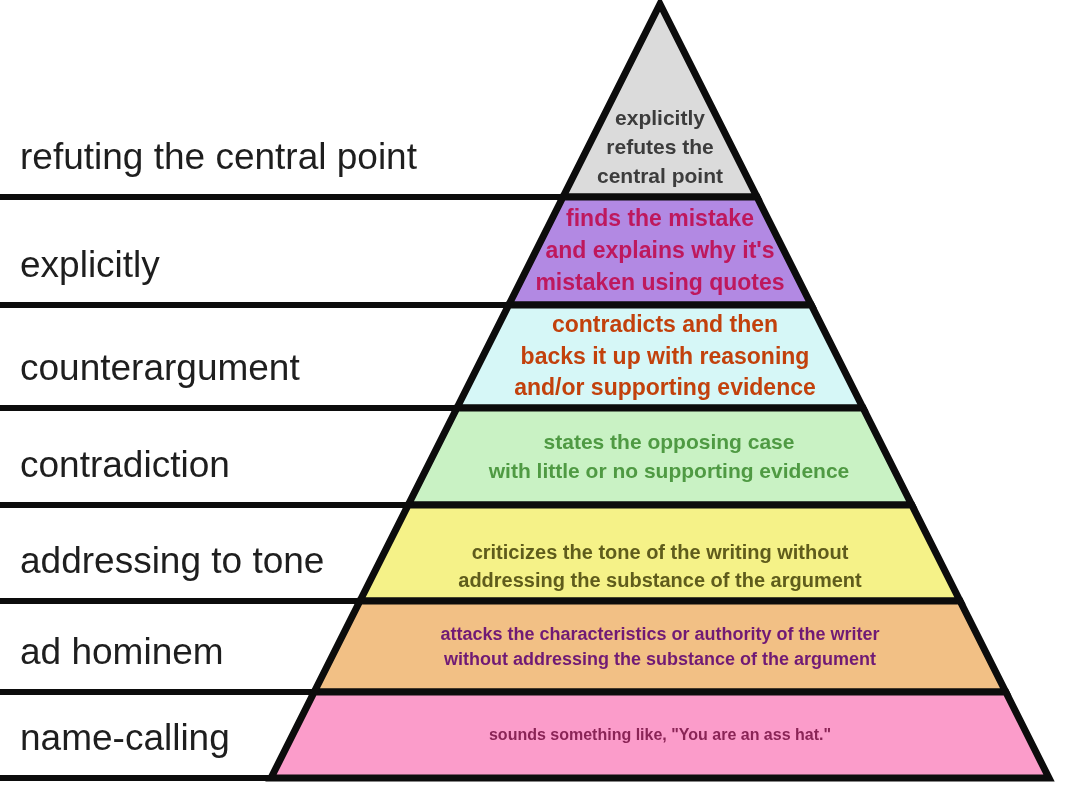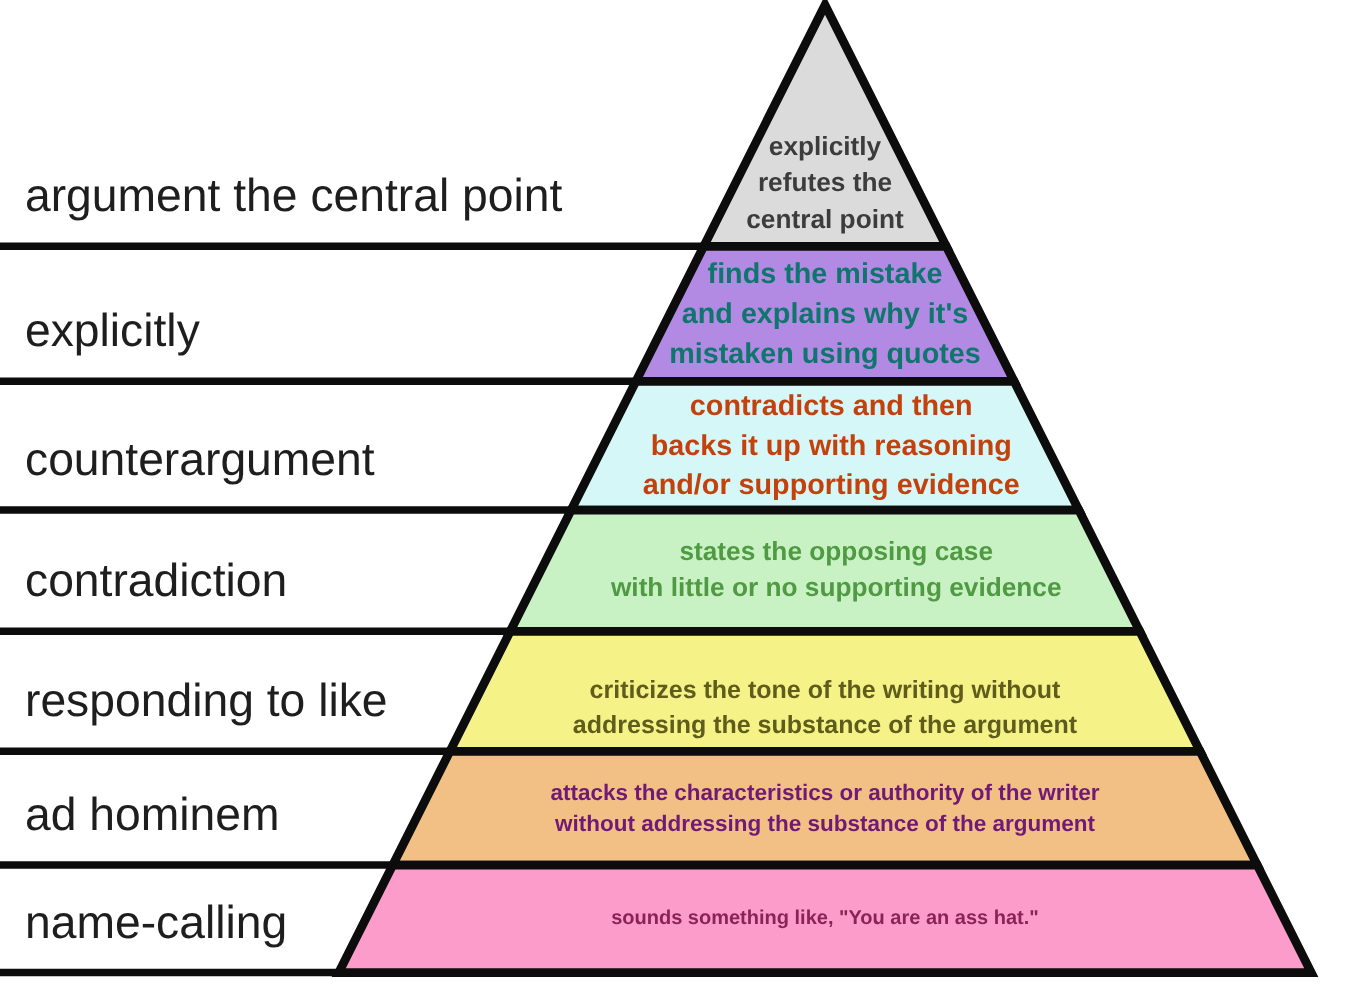--- a/index.html
+++ b/index.html
@@ -69,36 +69,36 @@
       <polygon points="456.9496,408 863.0504000000001,408 911.8026,505 408.1974,505" fill="#c9f2c4" stroke="#0c0c0c" stroke-width="7"></polygon>
       <line x1="0" y1="505" x2="408.1974" y2="505" stroke="#0c0c0c" stroke-width="6"></line>
       <polygon points="408.1974,505 911.8026,505 960.0522000000001,601 359.9478,601" fill="#f5f288" stroke="#0c0c0c" stroke-width="7"></polygon>
       <line x1="0" y1="601" x2="359.9478" y2="601" stroke="#0c0c0c" stroke-width="6"></line>
       <polygon points="359.9478,601 960.0522000000001,601 1005.7888,692 314.21119999999996,692" fill="#f2c085" stroke="#0c0c0c" stroke-width="7"></polygon>
       <line x1="0" y1="692" x2="314.21119999999996" y2="692" stroke="#0c0c0c" stroke-width="6"></line>
       <polygon points="314.21119999999996,692 1005.7888,692 1049.0124,778 270.9876,778" fill="#fb9cca" stroke="#0c0c0c" stroke-width="7"></polygon>
       <line x1="0" y1="778" x2="270.9876" y2="778" stroke="#0c0c0c" stroke-width="6"></line>
     </svg>
   <div id="labels-layer">
-      <div class="row-label" style="top: 135px;">argument the central point</div>
+      <div class="row-label" style="top: 135px;">refuting the central point</div>
       <div class="row-label" style="top: 243px;">explicitly</div>
       <div class="row-label" style="top: 346px;">counterargument</div>
       <div class="row-label" style="top: 443px;">contradiction</div>
-      <div class="row-label" style="top: 539px;">responding to like</div>
+      <div class="row-label" style="top: 539px;">addressing to tone</div>
       <div class="row-label" style="top: 630px;">ad hominem</div>
       <div class="row-label" style="top: 716px;">name-calling</div>
     </div>
   <div id="descs-layer">
       <div class="band-desc tip" style="top: 0px; height: 197px;">
         <span class="desc-text" style="color: rgb(60, 60, 60); font-size: 21px;">explicitly
 refutes the
 central point</span>
       </div>
       <div class="band-desc" style="top: 197px; height: 108px;">
-        <span class="desc-text" style="color: #0f766e; font-size: 23px;">finds the mistake
+        <span class="desc-text" style="color: #be185d; font-size: 23px;">finds the mistake
 and explains why it's
 mistaken using quotes</span>
       </div>
       <div class="band-desc" style="top: 305px; height: 103px;">
         <span class="desc-text" style="color: #c2410c; font-size: 23px; margin-left: 10px;">contradicts and then
 backs it up with reasoning
 and/or supporting evidence</span>
       </div>
       <div class="band-desc" style="top: 408px; height: 97px;">
         <span class="desc-text" style="color: rgb(79, 154, 67); font-size: 21px; margin-left: 18px;">states the opposing case

